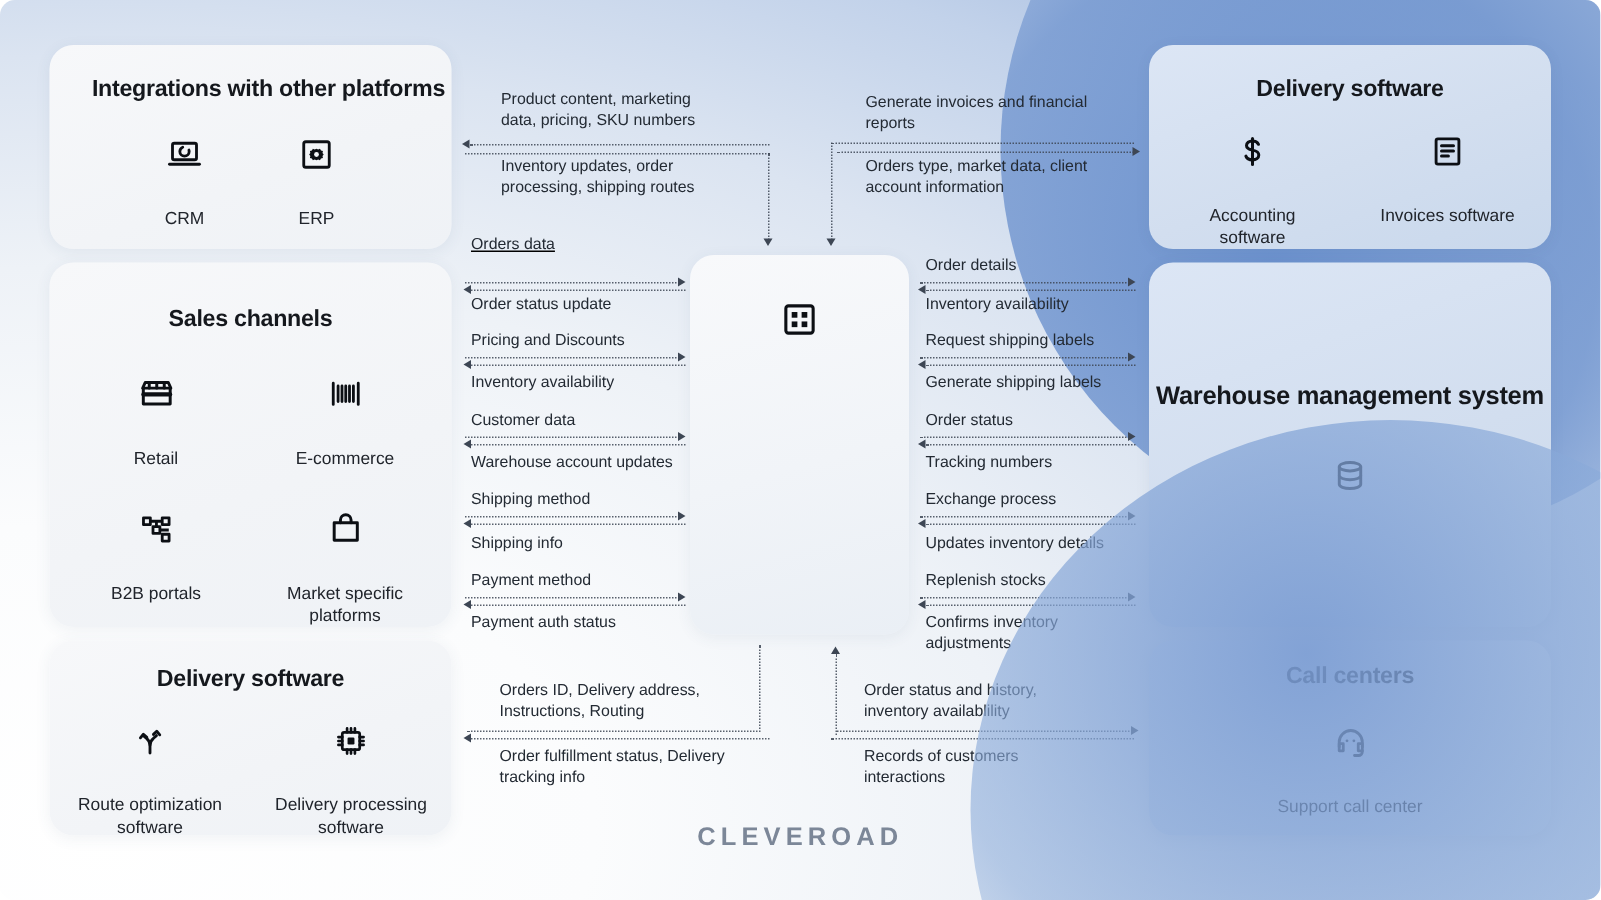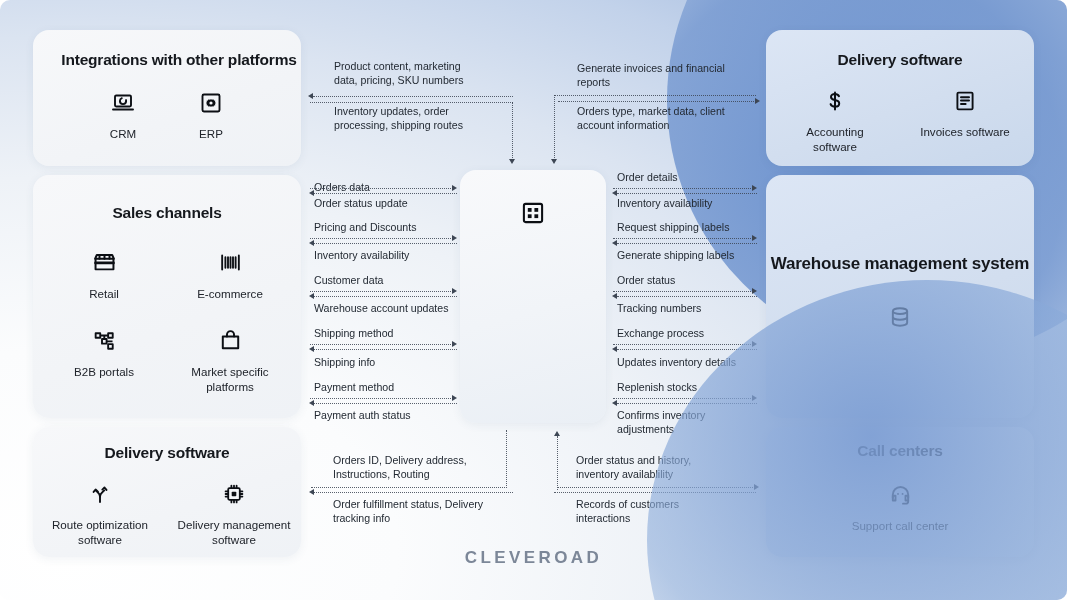--- a/index.html
+++ b/index.html
@@ -33,21 +33,21 @@
   }
   .card.light{background:linear-gradient(160deg,#f7f8fa 0%,#f2f4f7 60%,#eff2f6 100%);}
   .card.blue{background:linear-gradient(160deg,#dce6f5 0%,#d2deef 55%,#c9d8ec 100%);}
   .card.center{background:linear-gradient(165deg,#f8f9fb 0%,#f1f4f8 55%,#eaeff5 100%);}
 
   .card-title{
     text-align:center;font-weight:700;color:#15181d;letter-spacing:-.2px;
     font-size:15.5px;line-height:1.25;
   }
   .icon-grid{display:flex;justify-content:center;}
-  .icon-cell{display:flex;flex-direction:column;align-items:center;gap:12px;}
+  .icon-cell{display:flex;flex-direction:column;align-items:center;gap:24px;}
   .icon-cell .glyph{color:#0c0f14;display:block;line-height:0;}
   .icon-cell .cap{
     font-size:11.6px;color:#20242b;text-align:center;line-height:1.28;font-weight:400;
   }
 
   
   .flow{position:absolute;}
   .flow .lbl{
     font-size:10.6px;line-height:1.32;color:#232a33;white-space:pre-line;
   }
@@ -162,21 +162,21 @@
         <span class="cap">Route optimization software</span>
       </div>
       <div class="icon-cell" style="width:124px;">
         <span class="glyph">
           <svg width="24" height="24" viewBox="0 0 24 24" fill="none" stroke="#0c0f14" stroke-width="1.8" stroke-linejoin="round">
             <rect x="6.2" y="6.2" width="11.6" height="11.6" rx="1.2"></rect>
             <rect x="9.7" y="9.7" width="4.6" height="4.6" rx=".8" fill="#0c0f14" stroke="none"></rect>
             <path d="M9.4 3.6v2.6M12 3.6v2.6M14.6 3.6v2.6M9.4 17.8v2.6M12 17.8v2.6M14.6 17.8v2.6M3.6 9.4h2.6M3.6 12h2.6M3.6 14.6h2.6M17.8 9.4h2.6M17.8 12h2.6M17.8 14.6h2.6" stroke-linecap="round"></path>
           </svg>
         </span>
-        <span class="cap">Delivery management software</span>
+        <span class="cap">Delivery processing software</span>
       </div>
     </div>
   </div>
 
   <div class="card center" style="left:460px;top:170px;width:146px;height:253px;">
     <div class="icon-grid" style="margin-top:30px;">
       <span class="glyph">
         <svg width="26" height="26" viewBox="0 0 24 24" fill="none" stroke="#0c0f14" stroke-width="1.9" stroke-linejoin="round">
           <rect x="3.6" y="3.6" width="16.8" height="16.8" rx="1.6"></rect>
           <rect x="7.2" y="7.4" width="3.5" height="3.5" fill="#0c0f14" stroke="none"></rect>
@@ -250,21 +250,21 @@
   <div class="dotline" style="left:313px;top:96px;width:200px;"></div>
   <div class="ah left" style="left:308px;top:93px;"></div>
   <div class="flow" style="left:310px;top:105px;width:205px;">
     <div class="lbl" style="margin-left:24px;">Inventory updates, order
 processing, shipping routes</div>
   </div>
   <div class="dotline" style="left:310px;top:102px;width:203px;"></div>
   <div class="dotvert" style="left:512px;top:102px;height:58px;"></div>
   <div class="ah down" style="left:509px;top:159px;"></div>
 
-  <div class="flow" style="left:314px;top:181px;">
+  <div class="flow" style="left:314px;top:157px;text-decoration:underline;">
     <div class="lbl">Orders data</div>
   </div>
   <div class="dotline" style="left:310px;top:188px;width:143px;"></div>
   <div class="ah right" style="left:452px;top:185px;"></div>
   <div class="dotline" style="left:314px;top:193px;width:143px;"></div>
   <div class="ah left" style="left:309px;top:190px;"></div>
   <div class="flow" style="left:314px;top:197px;">
     <div class="lbl">Order status update</div>
   </div>
 

